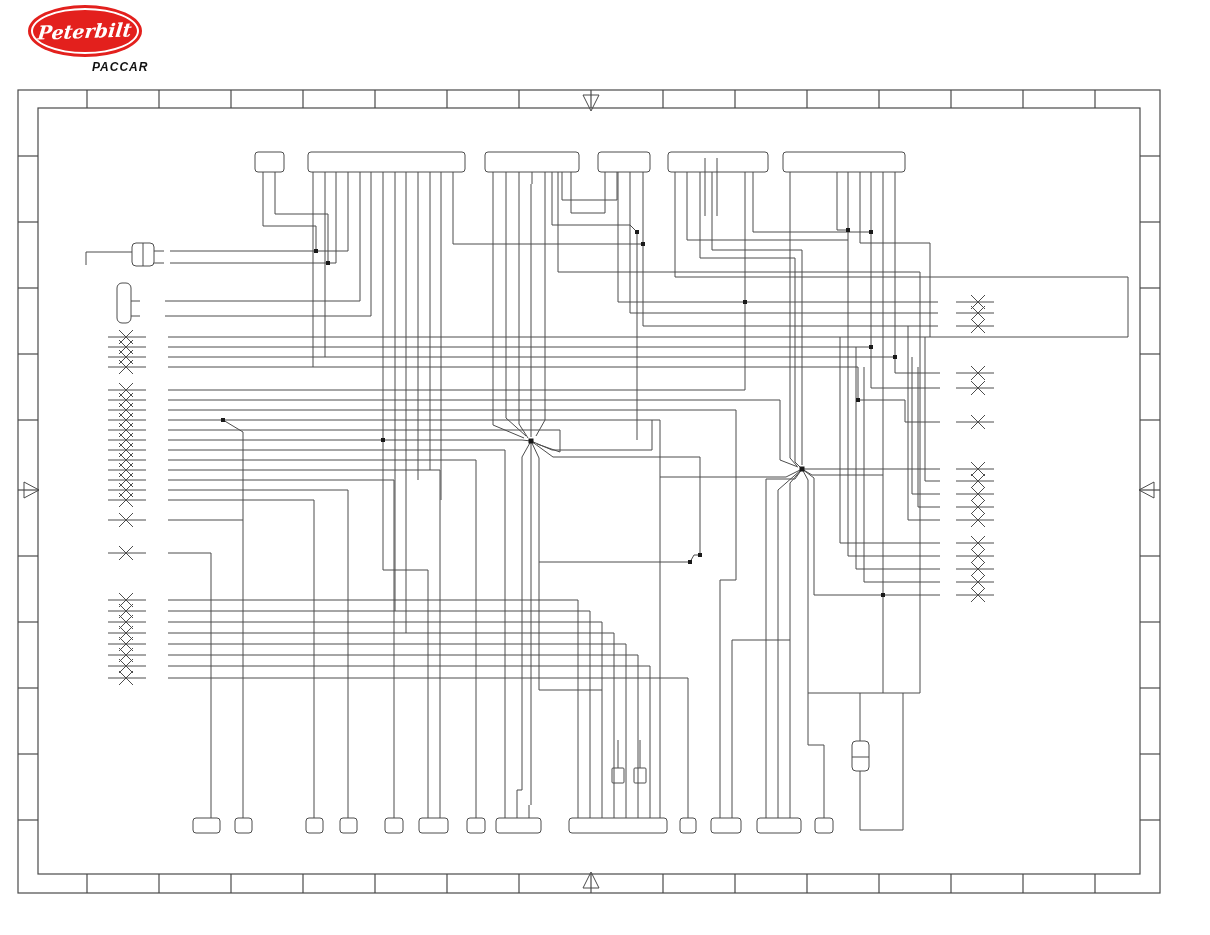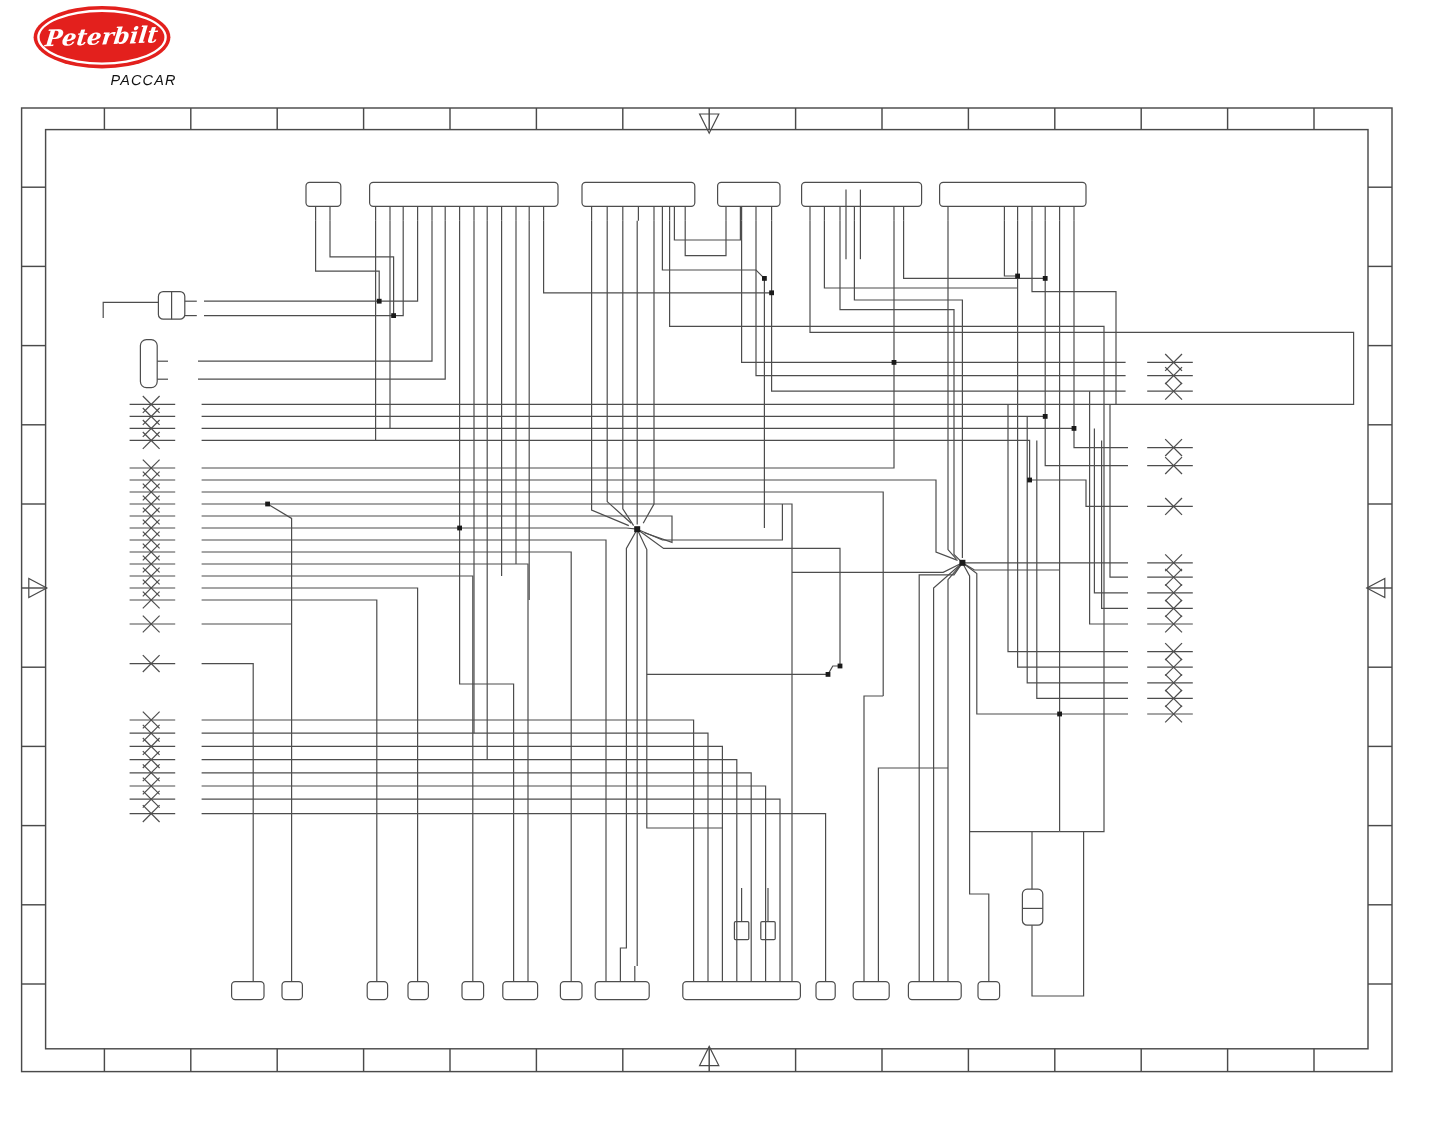--- a/index.html
+++ b/index.html
@@ -7,21 +7,21 @@
          font-family:"Liberation Sans",sans-serif;}
   .schematic{position:absolute;left:0;top:0;}
   
   .logo{position:absolute;left:28px;top:5px;width:118px;height:72px;}
   .logo-oval{position:absolute;left:0;top:0;width:114px;height:52px;border-radius:50%;
              display:flex;align-items:center;justify-content:center;}
   .logo-ring{position:absolute;inset:3px;border:2px solid #fff;border-radius:50%;}
   .logo-script{position:relative;color:#fff;font-family:"DejaVu Serif",serif;
                font-style:italic;font-weight:bold;font-size:19px;
                transform:skewX(-8deg) rotate(-2deg);letter-spacing:0px;}
-  .logo-sub{position:absolute;left:64px;top:55px;color:#111;font-weight:normal;
+  .logo-sub{position:absolute;left:64px;top:55px;color:#111;font-weight:bold;
             font-style:italic;font-size:12px;letter-spacing:1px;
             font-family:"Liberation Sans",sans-serif;}
   svg .wire{fill:none;stroke:#4d4d4d;stroke-width:1;}
   svg .frame-line{fill:none;stroke:#4a4a4a;stroke-width:1.2;}
   svg .sym{fill:none;stroke:#4d4d4d;stroke-width:1;}
   svg .dot{fill:#1a1a1a;stroke:none;}
   svg .tri{fill:none;stroke:#4a4a4a;stroke-width:1;}
 </style>
 </head>
 <body>

